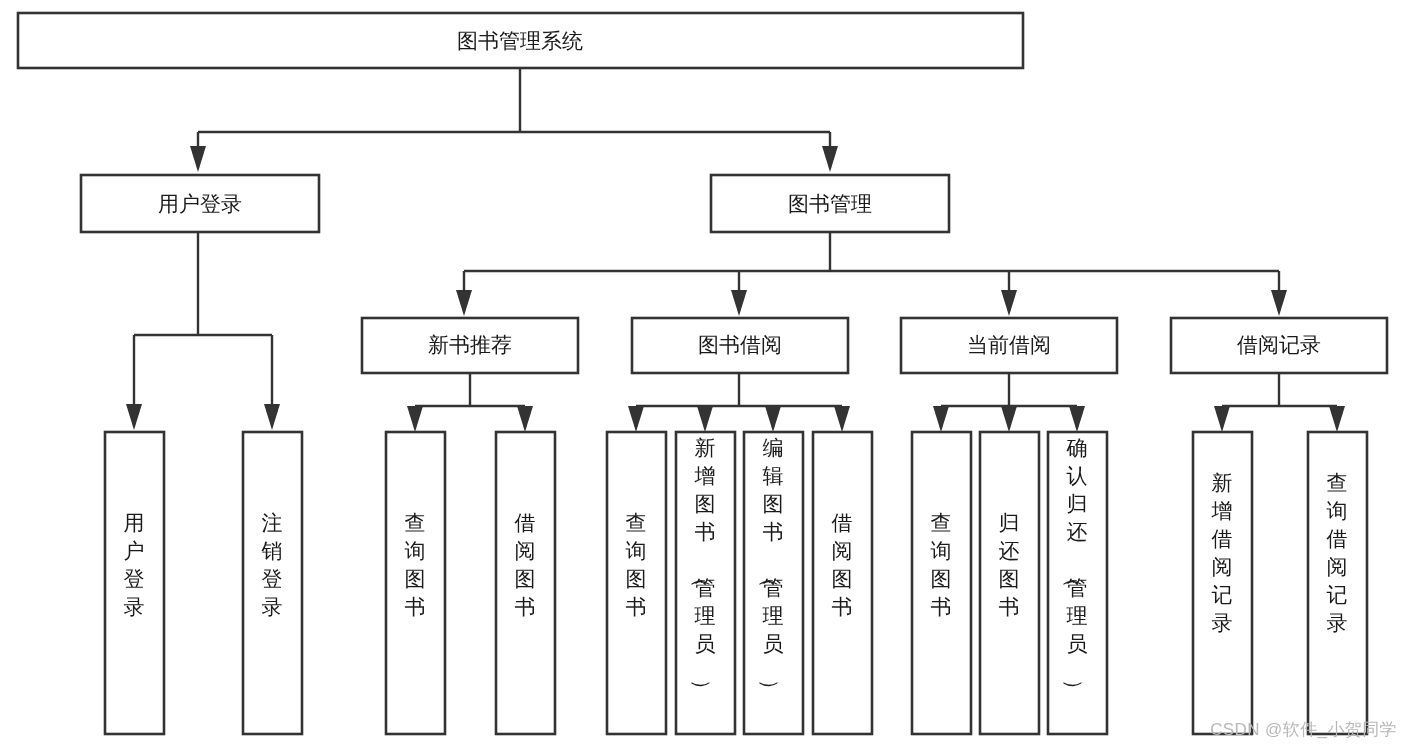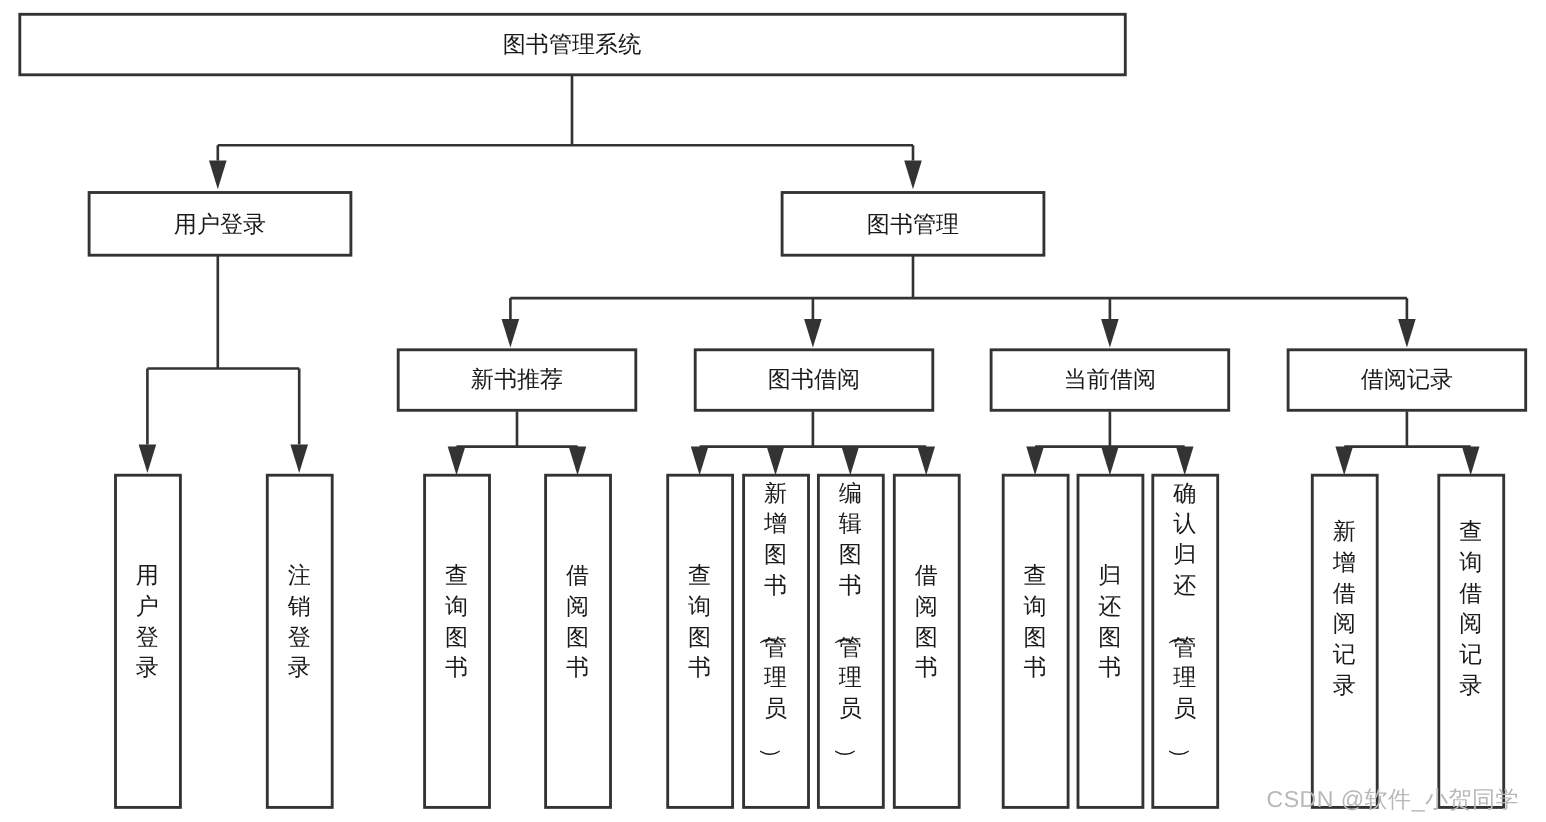--- a/index.html
+++ b/index.html
@@ -50,24 +50,24 @@
     stroke-width: 2.4;
     fill: none;
     stroke-linecap: butt;
   }
   .arrow-head {
     fill: #333333;
     stroke: none;
   }
   .watermark {
     position: absolute;
-    right: 24px;
+    right: 8px;
     bottom: 6px;
     font-family: "Liberation Sans", "DejaVu Sans", sans-serif;
-    font-size: 21px;
+    font-size: 17px;
     color: #b8b8b8;
     letter-spacing: 0.4px;
     white-space: nowrap;
     user-select: none;
     margin-left: 28px;
   }
 </style>
 </head>
 <body>
 

